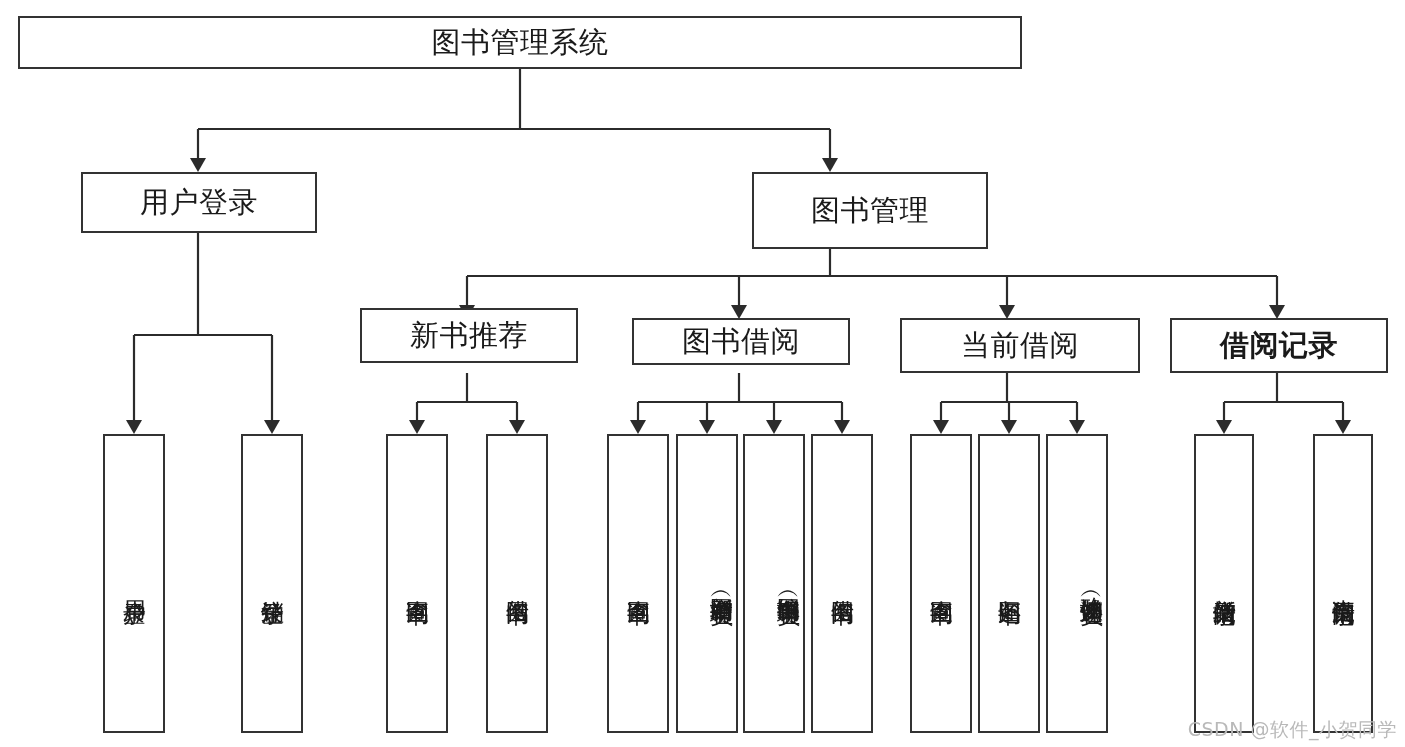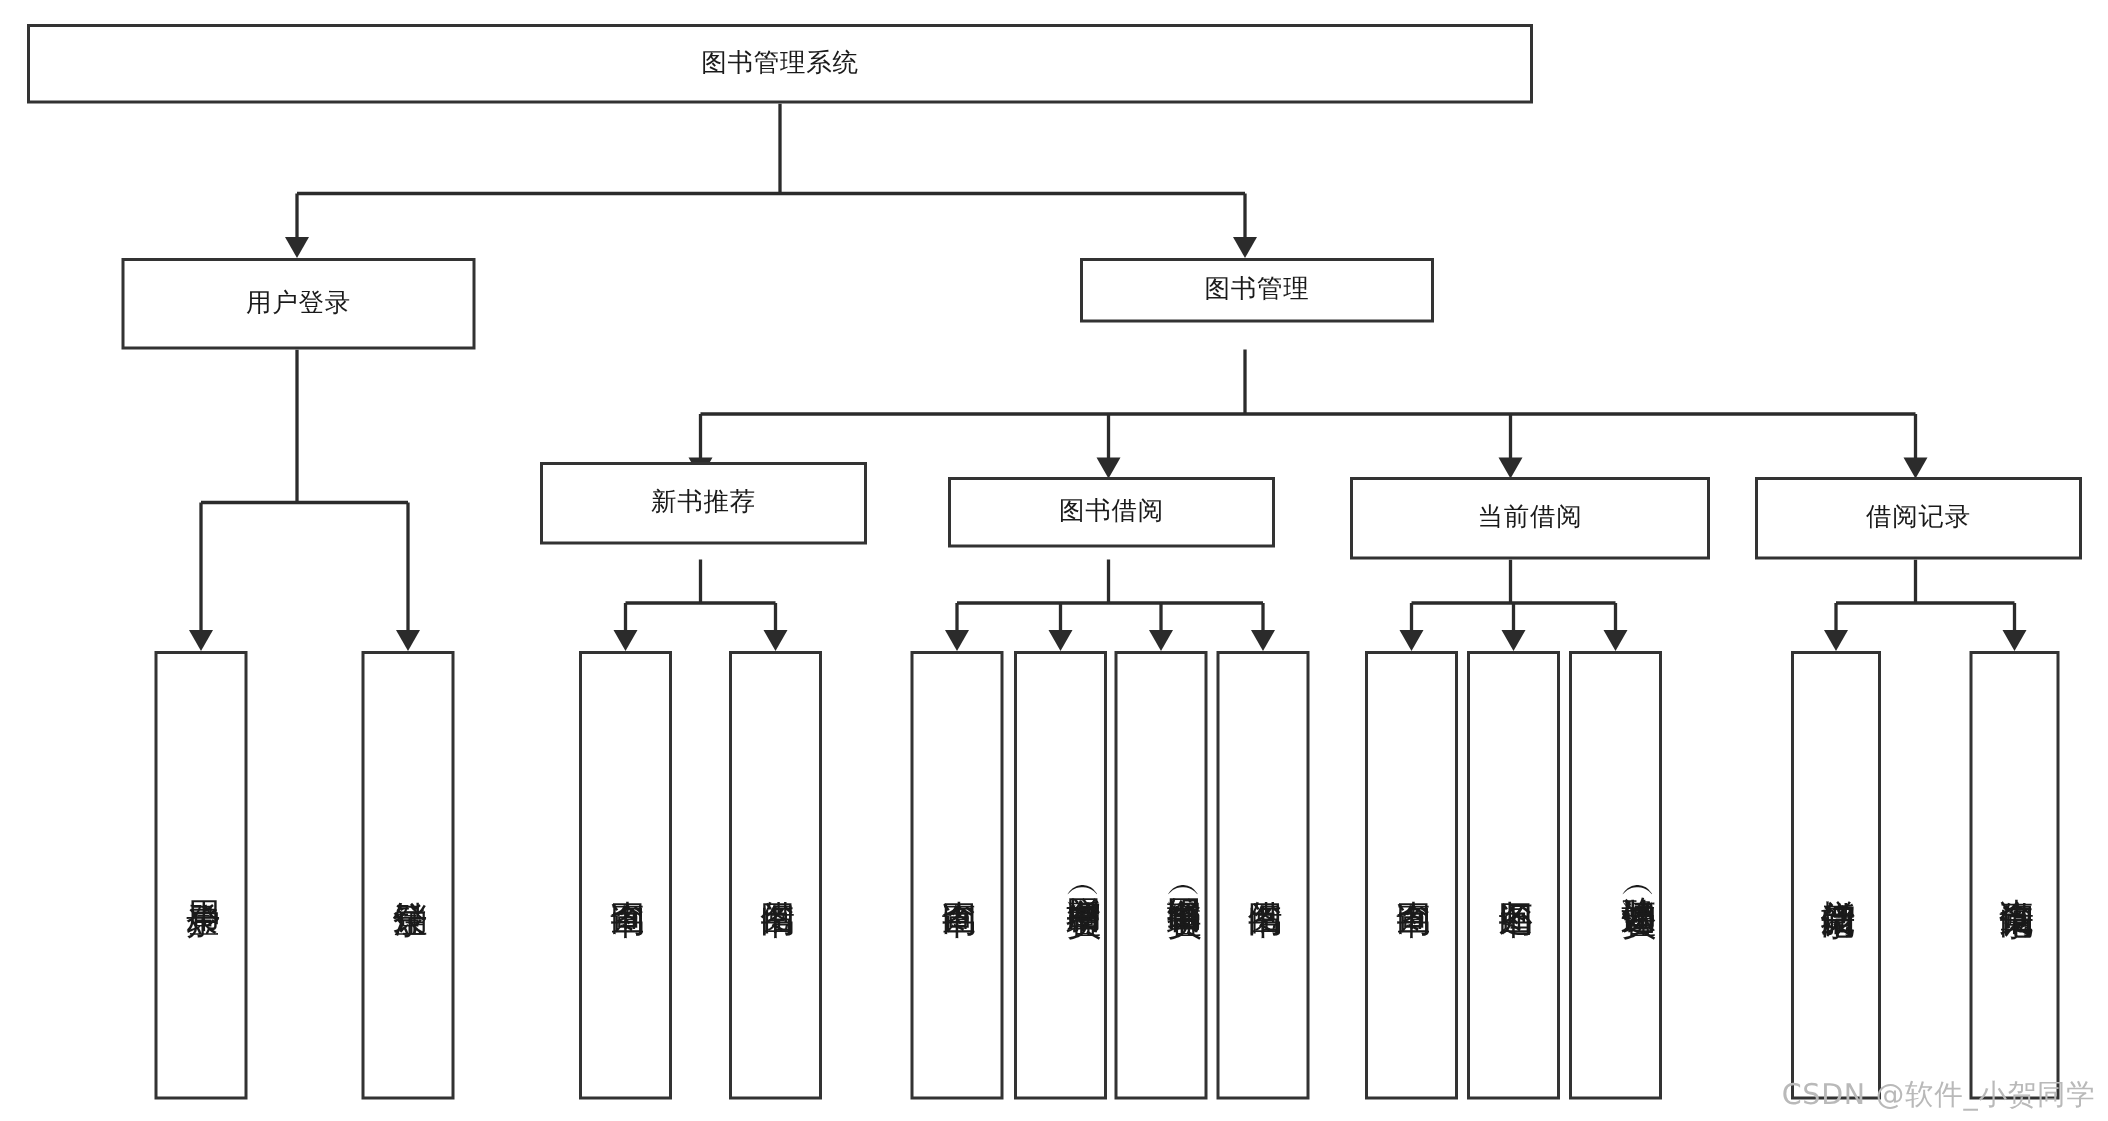--- a/index.html
+++ b/index.html
@@ -21,21 +21,21 @@
     position: absolute;
     box-sizing: border-box;
     border: 2px solid #333333;
     background: #ffffff;
     display: flex;
     align-items: center;
     justify-content: center;
     color: #1a1a1a;
   }
   .node.h {
-    font-size: 17px;
+    font-size: 29px;
     line-height: 1.25;
     letter-spacing: 0.5px;
   }
   .node.v {
     font-size: 23px;
     line-height: 1.30;
     letter-spacing: 1px;
     writing-mode: vertical-rl;
     text-orientation: upright;
     padding: 4px 0;
@@ -141,34 +141,34 @@
     <polygon points="1335,420 1351,420 1343,434"></polygon>
   </svg>
 
   <div class="node h" style="left:18px; top:16px; width:1004px; height:53px;">
     <span>图书管理系统</span>
   </div>
 
   <div class="node h" style="left:81px; top:172px; width:236px; height:61px;">
     <span>用户登录</span>
   </div>
-  <div class="node h" style="left:720px; top:172px; width:236px; height:43px;text-align:center;">
+  <div class="node h" style="left:752px; top:172px; width:236px; height:77px;text-align:center;">
     <span>图书管理</span>
   </div>
 
   <div class="node h" style="left:360px; top:308px; width:218px; height:55px;">
     <span>新书推荐</span>
   </div>
   <div class="node h" style="left:632px; top:318px; width:218px; height:47px;">
     <span>图书借阅</span>
   </div>
   <div class="node h" style="left:900px; top:318px; width:240px; height:55px;">
     <span>当前借阅</span>
   </div>
-  <div class="node h" style="left:1170px; top:318px; width:218px; height:55px;">
+  <div class="node h" style="left:1170px; top:318px; width:218px; height:55px;font-weight:bold;">
     <span>借阅记录</span>
   </div>
 
   <div class="node v" style="left:103px; top:434px; width:62px; height:299px;">
     <span>用户登录</span>
   </div>
   <div class="node v" style="left:241px; top:434px; width:62px; height:299px;">
     <span>注销登录</span>
   </div>
 

